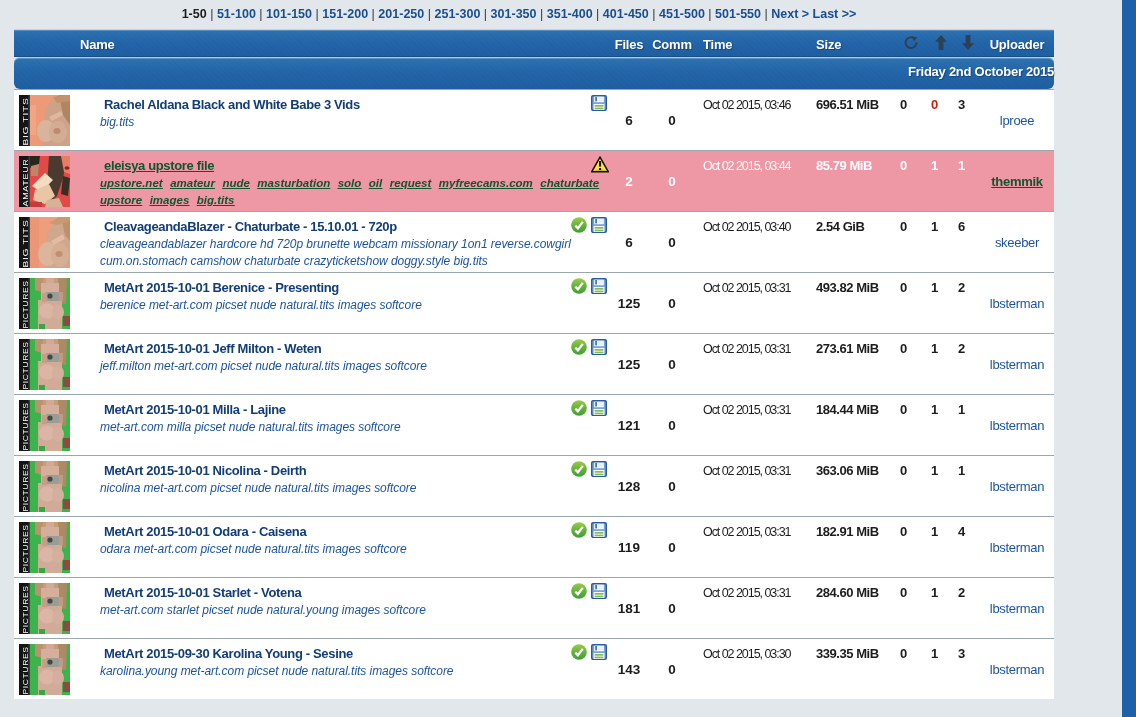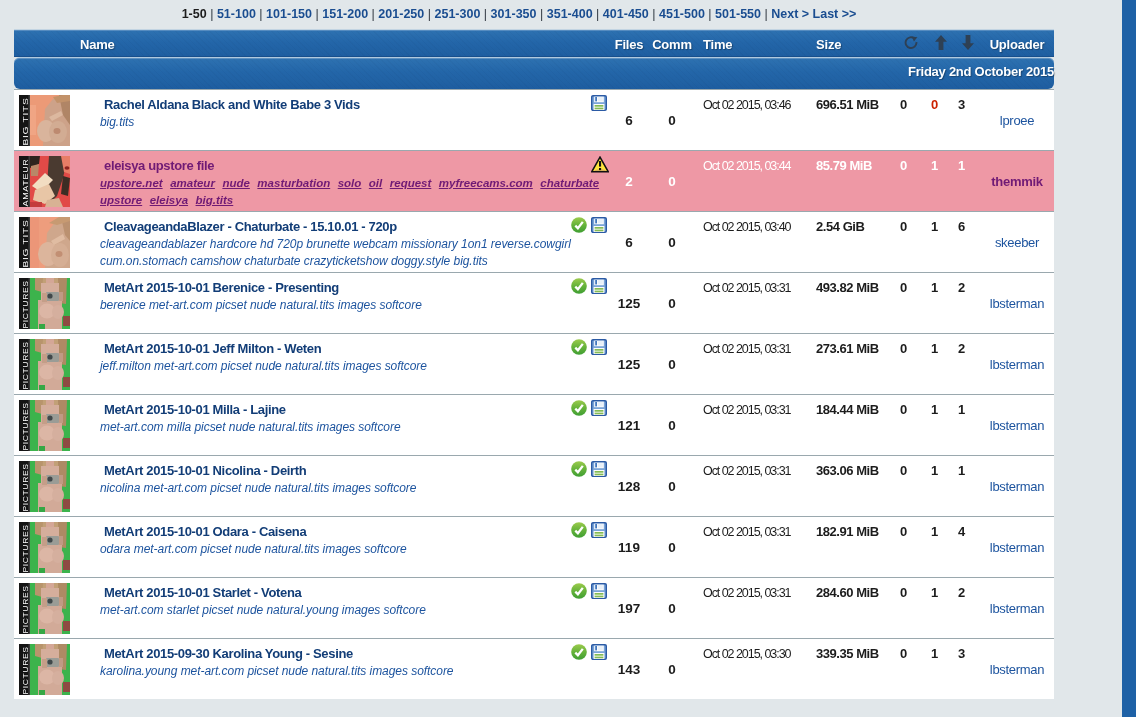--- a/index.html
+++ b/index.html
@@ -20,21 +20,21 @@
 .tbar { height:25px; line-height:23px; padding-left:5px; font-size:13.5px; letter-spacing:-0.75px; border-top:2px solid #1b4c82; border-bottom:1px solid #1a4f88; text-shadow:1px 1px 1px rgba(0,0,0,0.3); }
 .hdrbar { margin-top:0; height:28px; position:relative; border-top:1px solid #c2d4e2; box-shadow:inset 0 1px 0 #568cc0, inset 0 -1px 0 #174f8c; font-size:13px; letter-spacing:-0.2px; text-shadow:1px 1px 1px rgba(0,0,0,0.3); }
 .hdrbar span { position:absolute; top:7px; }
 .datebar { margin-top:0; height:32px; line-height:27px; border-top:1px solid #b0c9de; text-align:right; font-size:13px; letter-spacing:-0.25px; box-shadow:inset 0 1px 0 #5d90c0; text-shadow:1px 1px 1px rgba(0,0,0,0.3);border-radius:6px; }
 .row { position:relative; height:61px; border-top:1px solid #9aa8ae; background:#fff; }
 .row.alt { background:#ffffff; }
 .row.pink { background:#ee98a5; }
 .thumb { position:absolute; left:5px; top:5px; width:51px; height:51px; }
 .title { position:absolute; left:66px; top:7px; font-size:13px; line-height:16px; font-weight:bold; color:#123d77; letter-spacing:-0.35px; white-space:nowrap;margin-left:24px; }
 .tags { position:absolute; left:86px; top:24px; width:730px; font-size:12px; font-style:italic; color:#1c539e; line-height:16.5px; letter-spacing:-0.05px; }
-.pink .title, .pink .tags, .pink .upl { color:#701a75; }
+.pink .title, .pink .tags, .pink .upl { color:#14532d; text-decoration:underline; }
 .pink .tags { font-weight:bold; font-size:11.5px; letter-spacing:0; }
 .pink .tags span { margin-right:7.5px; text-decoration:underline; }
 .pink .upl { font-weight:bold; }
 .ic1 { position:absolute; left:557px; top:5px; width:16px; height:16px; }
 .ic2 { position:absolute; left:577px; top:5px; width:16px; height:16px; }
 .files { position:absolute; left:595px; top:23px; width:40px; text-align:center; font-size:13.5px; line-height:16px; font-weight:bold; color:#1c1c1c; }
 .comm  { position:absolute; left:638px; top:23px; width:40px; text-align:center; font-size:13.5px; line-height:16px; font-weight:bold; color:#1c1c1c; }
 .time { position:absolute; left:689px; top:7px; font-size:12.5px; line-height:16px; color:#1c1c1c; letter-spacing:-1.05px; white-space:nowrap; }
 .size { position:absolute; left:802px; top:7px; font-size:13px; letter-spacing:-0.45px; line-height:16px; font-weight:bold; color:#1c1c1c; white-space:nowrap; }
 .n1 { position:absolute; left:872px; top:7px; width:35px; text-align:center; font-size:13px; line-height:16px; font-weight:bold; color:#1c1c1c; }
@@ -115,21 +115,21 @@
 <path d="M13 30 L26 17 L34 24 L22 36 Z" fill="#f2ddc2"></path>
 <path d="M16 34 L30 28 L36 40 L26 48 L14 44 Z" fill="#e8c6a6"></path>
 <path d="M44 20 L51 22 L49 40 L42 38 Z" fill="#3c2d24"></path>
 <path d="M28 44 L40 42 L44 51 L26 51 Z" fill="#d8b294"></path>
 <rect x="11" y="46" width="12" height="5" fill="#c43c3c"></rect>
         <rect x="0" y="0" width="11" height="51" fill="#141414"></rect>
         <rect x="9.5" y="0" width="1.5" height="51" fill="#3a3a3a"></rect>
         <text x="-50.5" y="8.6" transform="rotate(-90)" fill="#fff" font-size="7.2" font-family="Liberation Sans,sans-serif" letter-spacing="0.5" textLength="48" lengthAdjust="spacingAndGlyphs">AMATEUR</text>
       </svg>
 <div class="title">eleisya upstore file</div>
-<div class="tags"><span>upstore.net</span><span>amateur</span><span>nude</span><span>masturbation</span><span>solo</span><span>oil</span><span>request</span><span>myfreecams.com</span><span>chaturbate</span><br><span>upstore</span><span>eleisya</span><span>big.tits</span></div>
+<div class="tags"><span>upstore.net</span><span>amateur</span><span>nude</span><span>masturbation</span><span>solo</span><span>oil</span><span>request</span><span>myfreecams.com</span><span>chaturbate</span><br><span>upstore</span><span>images</span><span>big.tits</span></div>
 <svg class="ic2" style="width:18px;height:17px;" viewBox="0 0 18 17">
         <path d="M9 1.2 L17.2 15.7 H0.8 Z" fill="#ffe43c" stroke="#111" stroke-width="1.6" stroke-linejoin="miter"></path>
         <path d="M4 14 Q9 12.6 14.5 14 L14.8 14.9 H3.4 Z" fill="#d8b05a"></path>
         <rect x="8" y="5" width="2.1" height="5.6" fill="#111"></rect>
         <rect x="8" y="12" width="2.1" height="2.1" fill="#111"></rect>
       </svg>
 <div class="files">2</div>
 <div class="comm">0</div>
 <div class="time">Oct 02 2015, 03:44</div>
 <div class="size">85.79 MiB</div>
@@ -480,21 +480,21 @@
       </svg>
 <svg class="ic2" viewBox="0 0 16 16">
         <rect x="0.7" y="0.7" width="14.6" height="14.6" rx="1.3" fill="#7aa4d8" stroke="#2b5aa4" stroke-width="1.4"></rect>
         <rect x="3.2" y="1.6" width="9.6" height="5.6" fill="#fdfdfd"></rect>
         <rect x="4.2" y="2" width="1.8" height="4.4" fill="#4177bd"></rect>
         <rect x="6.8" y="2" width="5" height="4.4" fill="#e8f0f8"></rect>
         <rect x="2.6" y="9" width="10.8" height="6" fill="#fdfdfd"></rect>
         <rect x="3.6" y="10" width="8.8" height="1.7" fill="#84bb55"></rect>
         <rect x="3.6" y="12.6" width="8.8" height="1.7" fill="#84bb55"></rect>
       </svg>
-<div class="files">197</div>
+<div class="files">181</div>
 <div class="comm">0</div>
 <div class="time">Oct 02 2015, 03:31</div>
 <div class="size">284.60 MiB</div>
 <div class="n1">0</div>
 <div class="n2">1</div>
 <div class="n3">2</div>
 <div class="upl">lbsterman</div>
 </div>
 <div class="row alt last">
 <svg class="thumb" viewBox="0 0 51 51">

